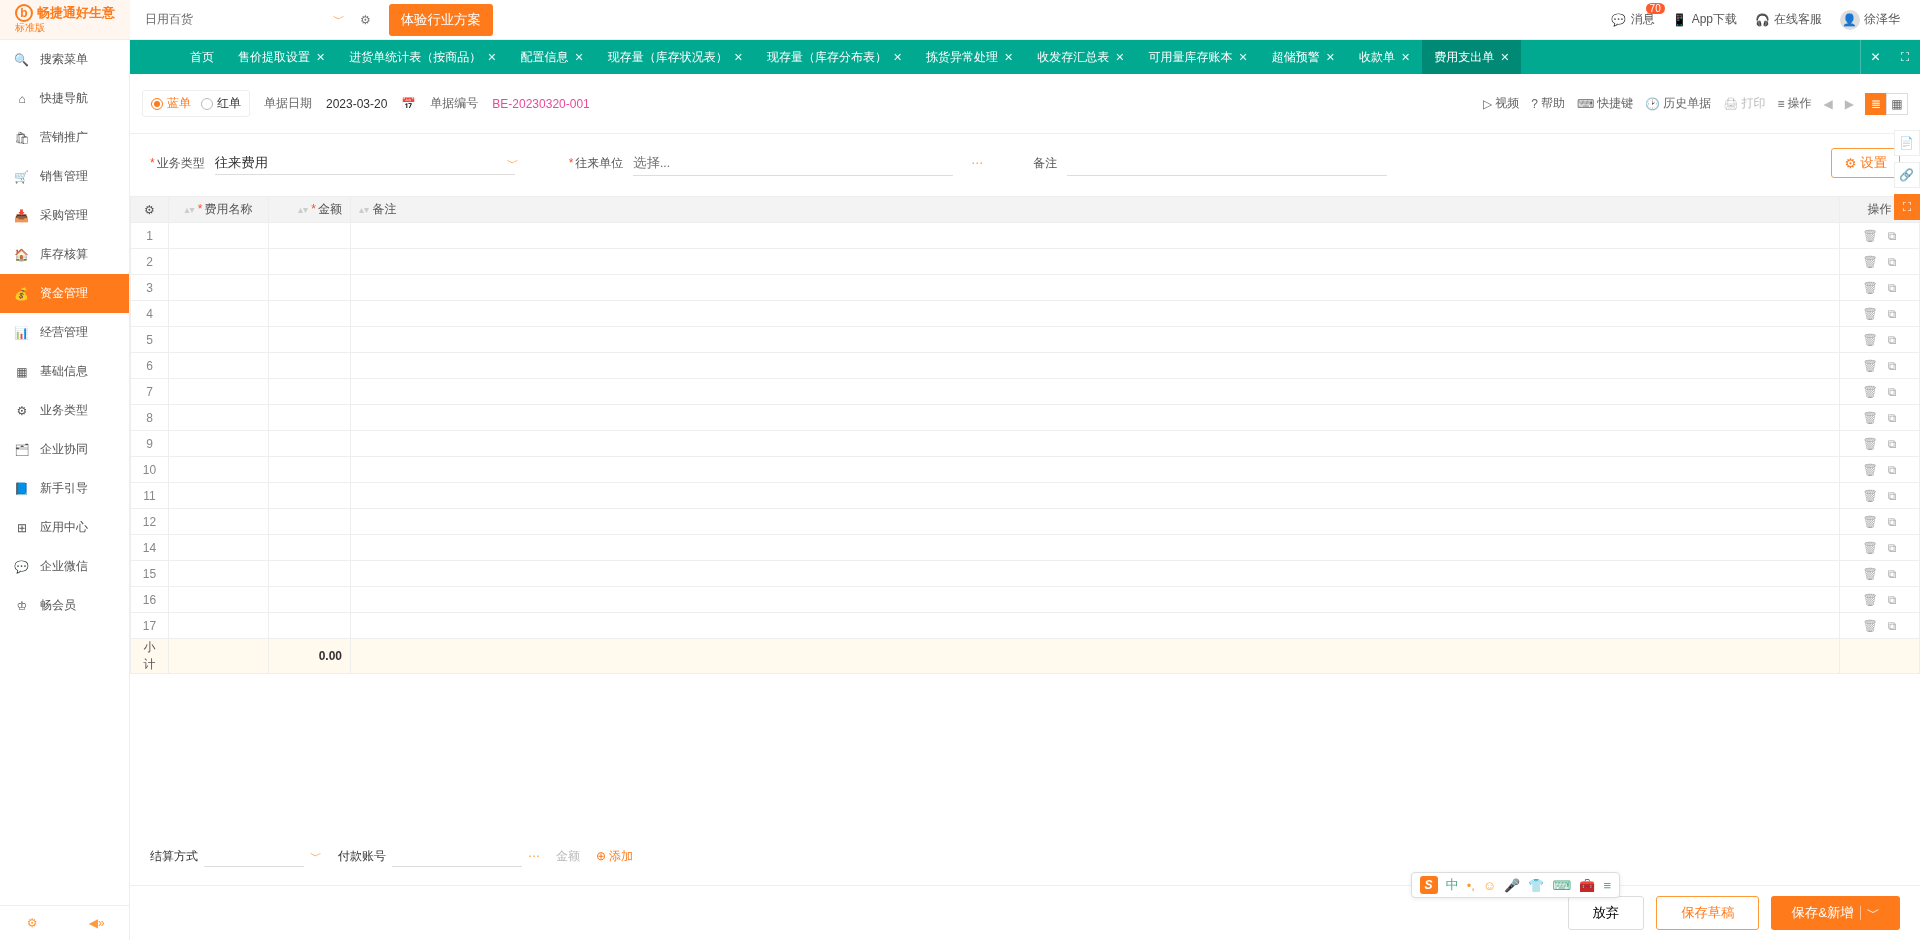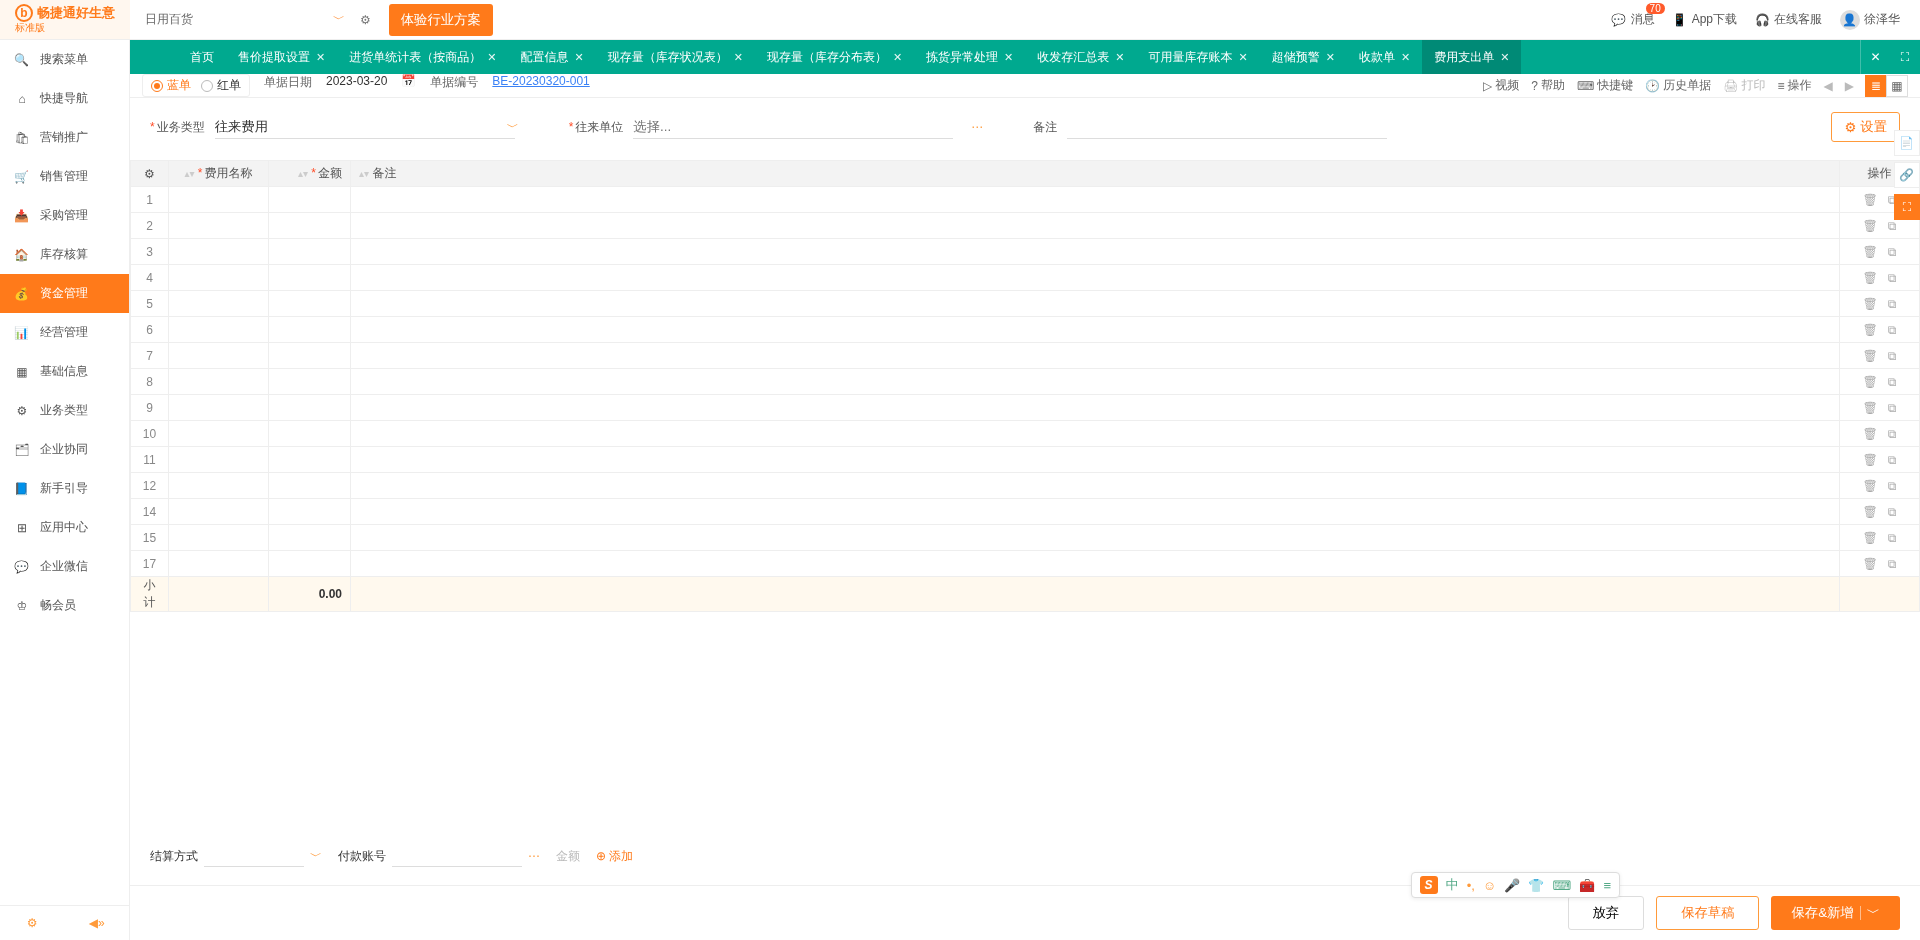--- a/index.html
+++ b/index.html
@@ -40,45 +40,45 @@
 
 .tabs-bar { display: flex; align-items: stretch; background: #00a98f; height: 34px; color: #fff; }
 .tab { display: flex; align-items: center; padding: 0 12px; gap: 6px; font-size: 12px; cursor: pointer; white-space: nowrap; }
 .tab .x { font-size: 11px; opacity: .9; }
 .tab.active { background: #008a76; }
 .tabs-ctrl { margin-left: auto; display: flex; }
 .tabs-ctrl .tc { width: 30px; display: flex; align-items: center; justify-content: center; cursor: pointer; }
 .tc.sep { border-left: 1px solid rgba(255,255,255,.25); }
 
 
-.toolbar { background: #fff; height: 24px; display: flex; padding: 0 12px; gap: 14px; border-bottom: 1px solid #eee; }
+.toolbar { background: #fff; height: 60px; display: flex; align-items: center; padding: 0 12px; gap: 14px; border-bottom: 1px solid #eee; }
 .radio-group { display: flex; gap: 10px; align-items: center; border: 1px solid #eee; padding: 4px 8px; border-radius: 3px; }
 .radio { display: inline-flex; align-items: center; gap: 4px; cursor: pointer; }
 .radio .dot { width: 12px; height: 12px; border-radius: 50%; border: 1px solid #bbb; display: inline-flex; align-items: center; justify-content: center; }
 .radio.checked .dot { border-color: #ff7a1a; }
 .radio.checked .dot::after { content: ""; width: 6px; height: 6px; border-radius: 50%; background: #ff7a1a; }
 .radio.checked span.lbl { color: #ff7a1a; }
 .tl-label { color: #666; }
-.tl-val { color: #3b82f6; text-decoration: underline; }
+.tl-val { color: #ec4899; }
 .tl-date { color: #333; }
 .cal-icon { color: #ff9a3a; }
 .toolbar-right { margin-left: auto; display: flex; align-items: center; gap: 12px; color: #666; }
 .tr-link { display: flex; align-items: center; gap: 3px; cursor: pointer; }
 .tr-link.disabled { color: #bbb; }
 .view-toggle { display: flex; }
 .vt { width: 22px; height: 22px; display: flex; align-items: center; justify-content: center; border: 1px solid #ddd; margin-left: -1px; cursor: pointer; }
 .vt.active { background: #ff7a1a; border-color: #ff7a1a; color: #fff; }
 
 
 .form-row { background: #fff; padding: 14px 20px 18px; display: flex; align-items: center; gap: 50px; }
 .form-field { display: flex; align-items: center; gap: 10px; }
 .req { color: #ff4d28; margin-right: 2px; }
 .ff-label { color: #555; }
 .ff-input { min-width: 300px; border: none; border-bottom: 1px solid #ddd; padding: 4px 0; color: #333; outline: none; background: transparent; }
-.ff-input.wide { min-width: 320px; }
+.ff-input.wide { min-width: 320px; font-family: Liberation Serif, serif; }
 .ff-chevron { color: #ff9a3a; margin-left: -18px; }
 .ff-ellipsis { color: #ff9a3a; margin-left: 8px; cursor: pointer; }
 .btn-outline { margin-left: auto; border: 1px solid #ff9a3a; color: #ff7a1a; background: #fff; padding: 5px 12px; border-radius: 3px; display: flex; align-items: center; gap: 4px; cursor: pointer; }
 
 
 .table-wrap { background: #fff; margin: 0; flex: 1; overflow: hidden; display: flex; flex-direction: column; }
 .tbl { width: 100%; border-collapse: collapse; table-layout: fixed; }
 .tbl th, .tbl td { border: 1px solid #eee; height: 26px; padding: 0 8px; font-size: 12px; }
 .tbl th { background: #f3f3f3; color: #555; font-weight: normal; }
 .col-num { width: 38px; text-align: center; color: #888; }
@@ -537,20 +537,32 @@
                 <td class="col-amt"></td>
                 <td class="col-remark"></td>
                 <td class="col-op">
                   <div class="row-op">
                     <span>🗑</span>
                     <span>⧉</span>
                   </div>
                 </td>
               </tr>
               <tr>
+                <td class="col-num">16</td>
+                <td class="col-name"></td>
+                <td class="col-amt"></td>
+                <td class="col-remark"></td>
+                <td class="col-op">
+                  <div class="row-op">
+                    <span>🗑</span>
+                    <span>⧉</span>
+                  </div>
+                </td>
+              </tr>
+              <tr>
                 <td class="col-num">17</td>
                 <td class="col-name"></td>
                 <td class="col-amt"></td>
                 <td class="col-remark"></td>
                 <td class="col-op">
                   <div class="row-op">
                     <span>🗑</span>
                     <span>⧉</span>
                   </div>
                 </td>

